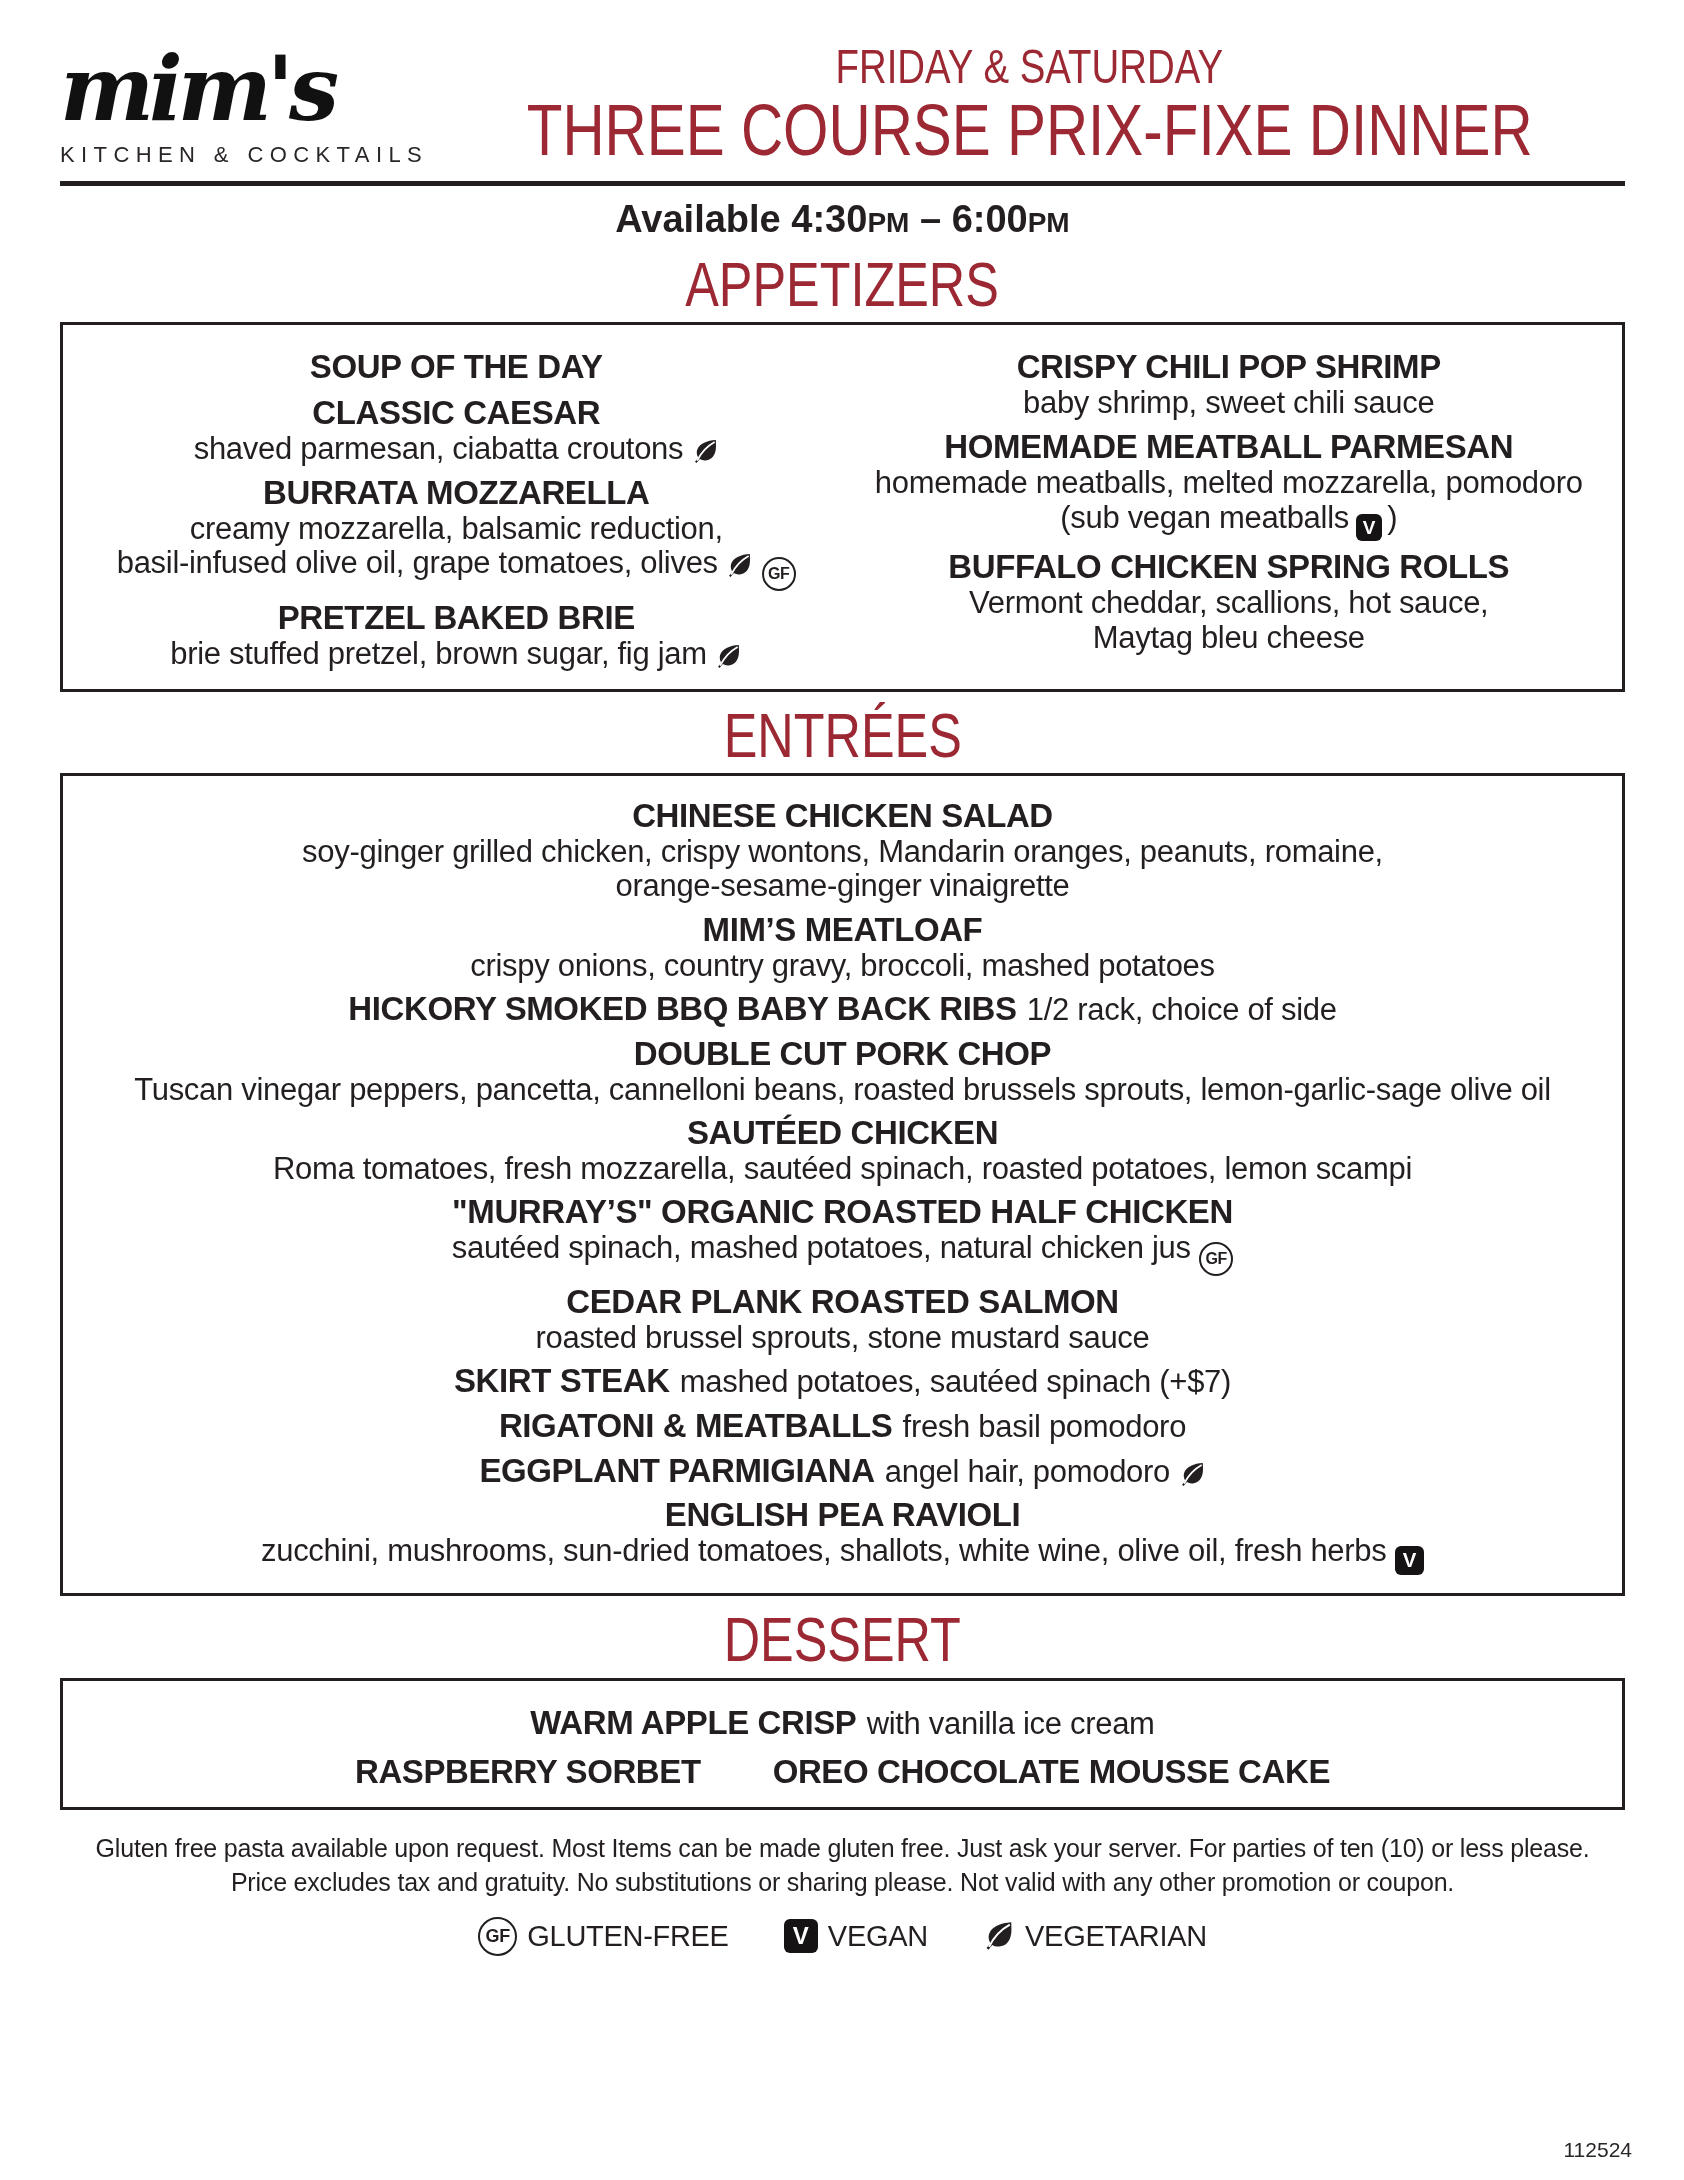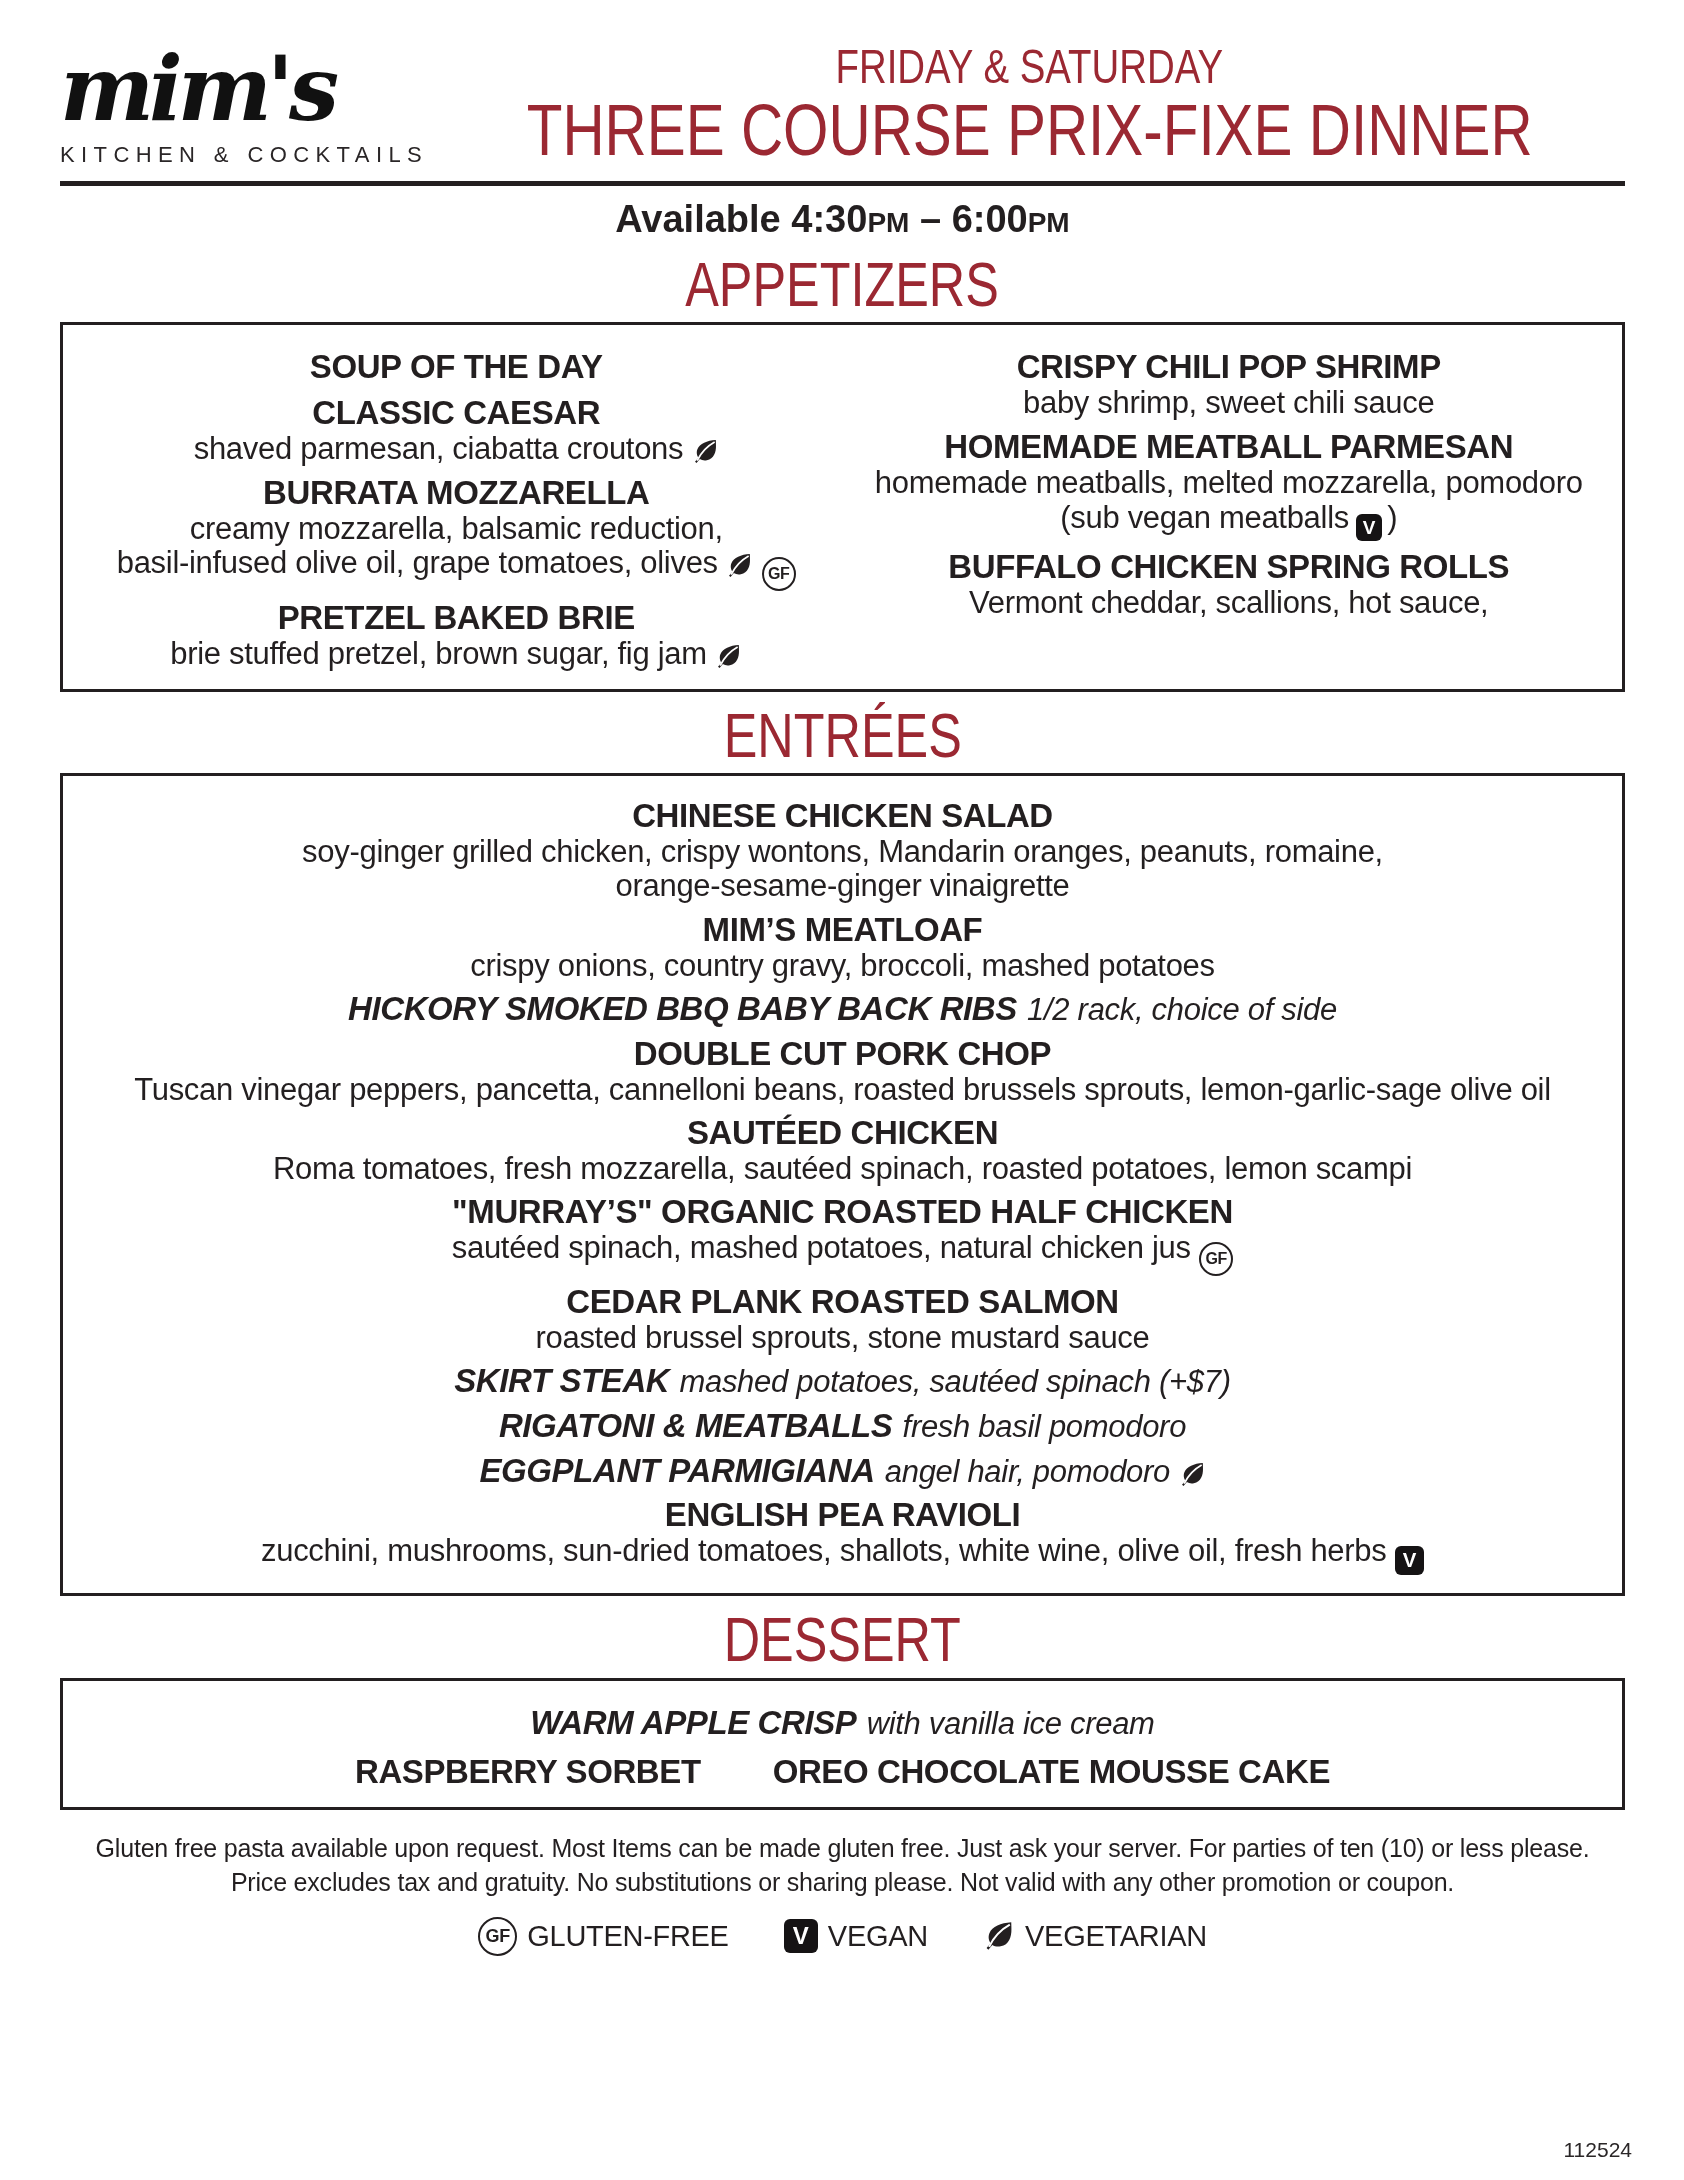--- a/index.html
+++ b/index.html
@@ -38,21 +38,21 @@
   .box{border:3.4px solid #231f20;background:#fff;}
   .app-box{display:grid;grid-template-columns:1fr 1fr;column-gap:48px;padding:15.3px 31px 8.5px;}
   .ent-box{padding:13.6px 34px 10.2px;text-align:center;}
   .des-box{padding:16px 34px;text-align:center;}
   .col{text-align:center;}
   .mi{margin:8.5px 0;text-align:center;}
   .ent-box .mi{margin:7.7px 0;}
   .mi-name{font-weight:700;font-size:33px;line-height:1.12;letter-spacing:-0.4px;}
   .mi-desc{font-size:31px;line-height:1.12;letter-spacing:-0.3px;}
   .mi-line .mi-desc{margin-left:10.2px;}
-  .mi-line{font-size:0;font-style:italic;}
+  .mi-line{font-size:0;}
   .mi-line .mi-name,.mi-line .mi-desc{display:inline;vertical-align:baseline;}
   .row2{display:flex;justify-content:center;gap:72px;margin-top:12px;}
   
   .icn{display:inline-flex;align-items:center;justify-content:center;vertical-align:-6px;margin-left:8.5px;}
   .leaf svg{width:27px;height:27px;fill:#231f20;}
   .gf{width:34px;height:34px;border:2.6px solid #231f20;border-radius:50%;font-weight:700;font-size:16px;letter-spacing:-0.4px;box-sizing:border-box;}
   .vg{width:29px;height:29px;background:#151314;border-radius:6px;color:#fff;font-weight:700;font-size:20.4px;}
   .vg.sm{width:26.4px;height:26.4px;font-size:19px;margin:0 5.1px 0 6.8px;}
   
   .note{margin:0;text-align:center;font-size:25px;line-height:1.38;letter-spacing:-0.2px;}
@@ -134,20 +134,21 @@
       <div class="mi">
         <div class="mi-name">HOMEMADE MEATBALL PARMESAN</div>
         <div class="mi-desc">homemade meatballs, melted mozzarella, pomodoro</div>
         <div class="mi-desc"><span>(sub vegan meatballs</span><span class="icn vg sm">
               <span>V</span>
             </span><span>)</span></div>
       </div>
       <div class="mi">
         <div class="mi-name">BUFFALO CHICKEN SPRING ROLLS</div>
         <div class="mi-desc">Vermont cheddar, scallions, hot sauce,</div>
+        <div class="mi-desc">Maytag bleu cheese</div>
       </div>
     </div>
   </section>
 
   <h2 class="sec"><span class="cond">ENTRÉES</span></h2>
 
   <section class="box ent-box">
     <div class="mi">
       <div class="mi-name">CHINESE CHICKEN SALAD</div>
       <div class="mi-desc">soy-ginger grilled chicken, crispy wontons, Mandarin oranges, peanuts, romaine,</div>

